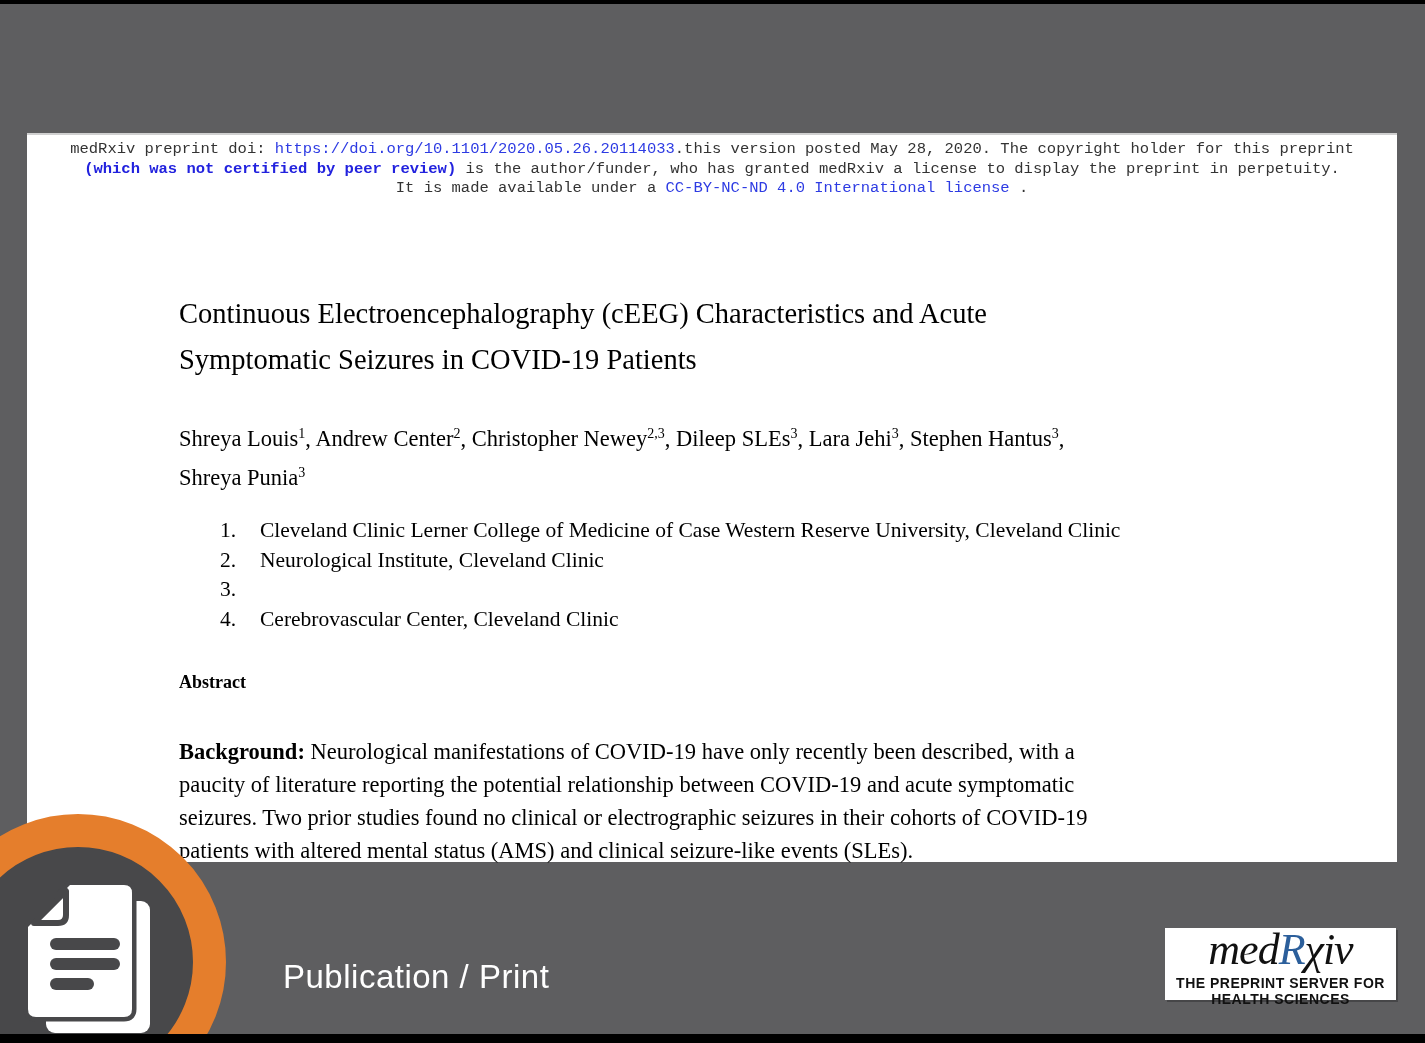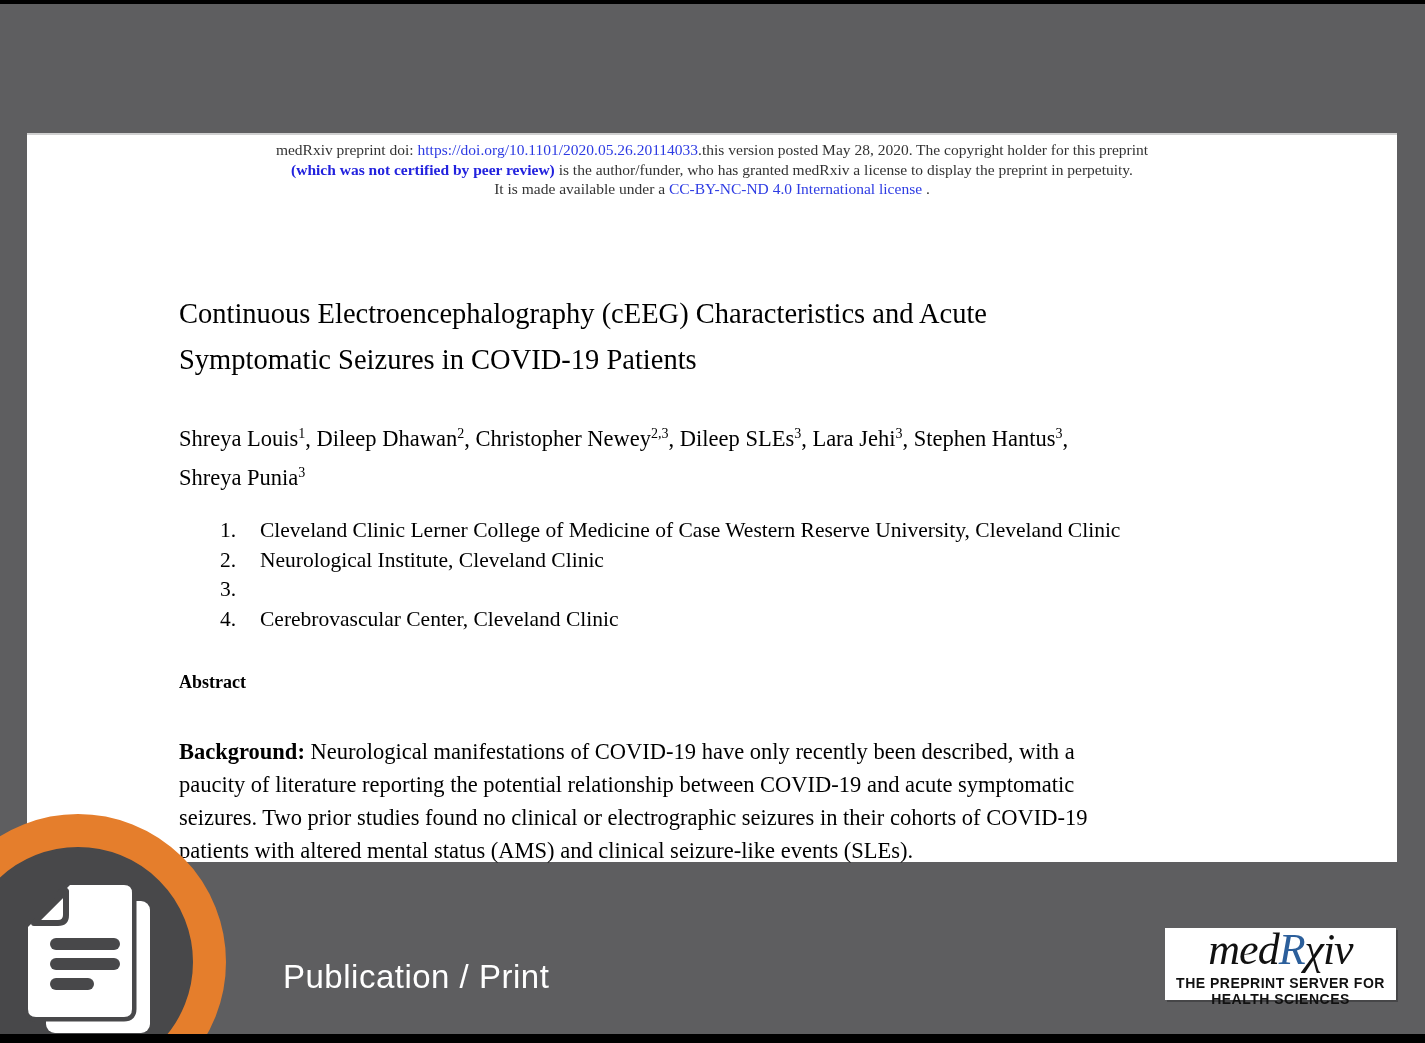--- a/index.html
+++ b/index.html
@@ -15,21 +15,21 @@
   .strip.bottom { bottom:0; height:9px; }
 
   
   .page {
     position:absolute; left:27px; top:133px; width:1370px; height:729px;
     background:#ffffff; border-top:2px solid #d0d0d0; z-index:1;
   }
   .banner {
     position:absolute; top:5px; left:0; width:100%;
     text-align:center; font-size:15.5px; line-height:19.5px; color:#333333;
-    font-family:Liberation Serif, serif;
+    font-family:Liberation Mono, monospace;
   }
   .banner .lnk { color:#2D3BE3; }
   .banner .boldblue { color:#2222DE; font-weight:bold; }
   .serif { font-family:"Liberation Serif", serif; color:#000; }
   .title {
     position:absolute; left:152px; top:156px;
     font-size:28.5px; line-height:46px; white-space:nowrap;
   }
   .authors {
     position:absolute; left:152px; top:282px;
@@ -91,21 +91,21 @@
     <div><span class="boldblue">(which was not certified by peer review)</span><span> is the author/funder, who has granted medRxiv a license to display the preprint in perpetuity.</span></div>
     <div><span>It is made available under a </span><span class="lnk">CC-BY-NC-ND 4.0 International license</span><span> .</span></div>
   </div>
 
   <div class="title serif">
     <div>Continuous Electroencephalography (cEEG) Characteristics and Acute</div>
     <div>Symptomatic Seizures in COVID-19 Patients</div>
   </div>
 
   <div class="authors serif">
-    <div><span>Shreya Louis</span><sup>1</sup><span>, </span><span>Dileep Dhawan</span><sup>2</sup><span>, </span><span>Christopher Newey</span><sup>2,3</sup><span>, </span><span>Dileep SLEs</span><sup>3</sup><span>, </span><span>Lara Jehi</span><sup>3</sup><span>, </span><span>Stephen Hantus</span><sup>3</sup><span>,</span></div>
+    <div><span>Shreya Louis</span><sup>1</sup><span>, </span><span>Andrew Center</span><sup>2</sup><span>, </span><span>Christopher Newey</span><sup>2,3</sup><span>, </span><span>Dileep SLEs</span><sup>3</sup><span>, </span><span>Lara Jehi</span><sup>3</sup><span>, </span><span>Stephen Hantus</span><sup>3</sup><span>,</span></div>
     <div><span>Shreya Punia</span><sup>3</sup></div>
   </div>
 
   <div class="affils serif">
     <div class="affil-row">
         <span class="affil-num">1.</span>
         <span>Cleveland Clinic Lerner College of Medicine of Case Western Reserve University, Cleveland Clinic</span>
       </div>
     <div class="affil-row">
         <span class="affil-num">2.</span>

